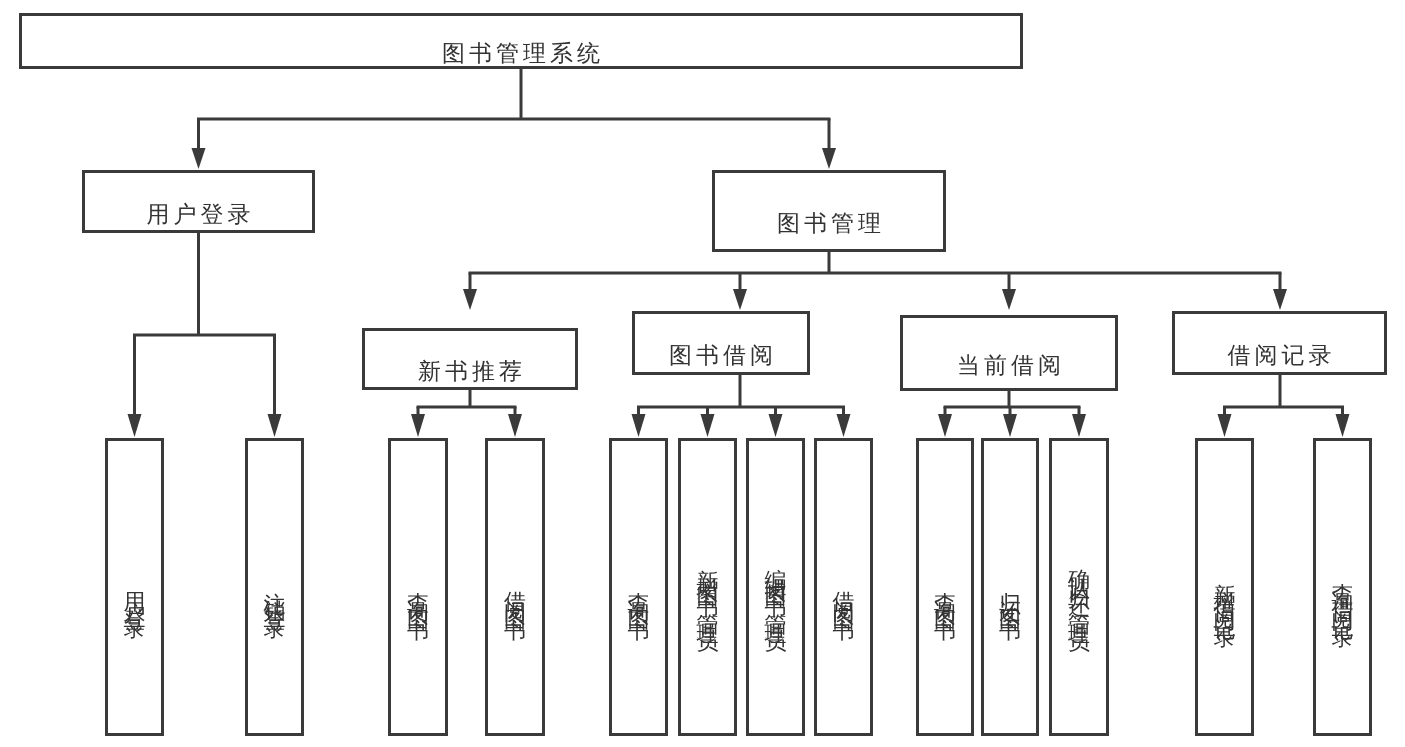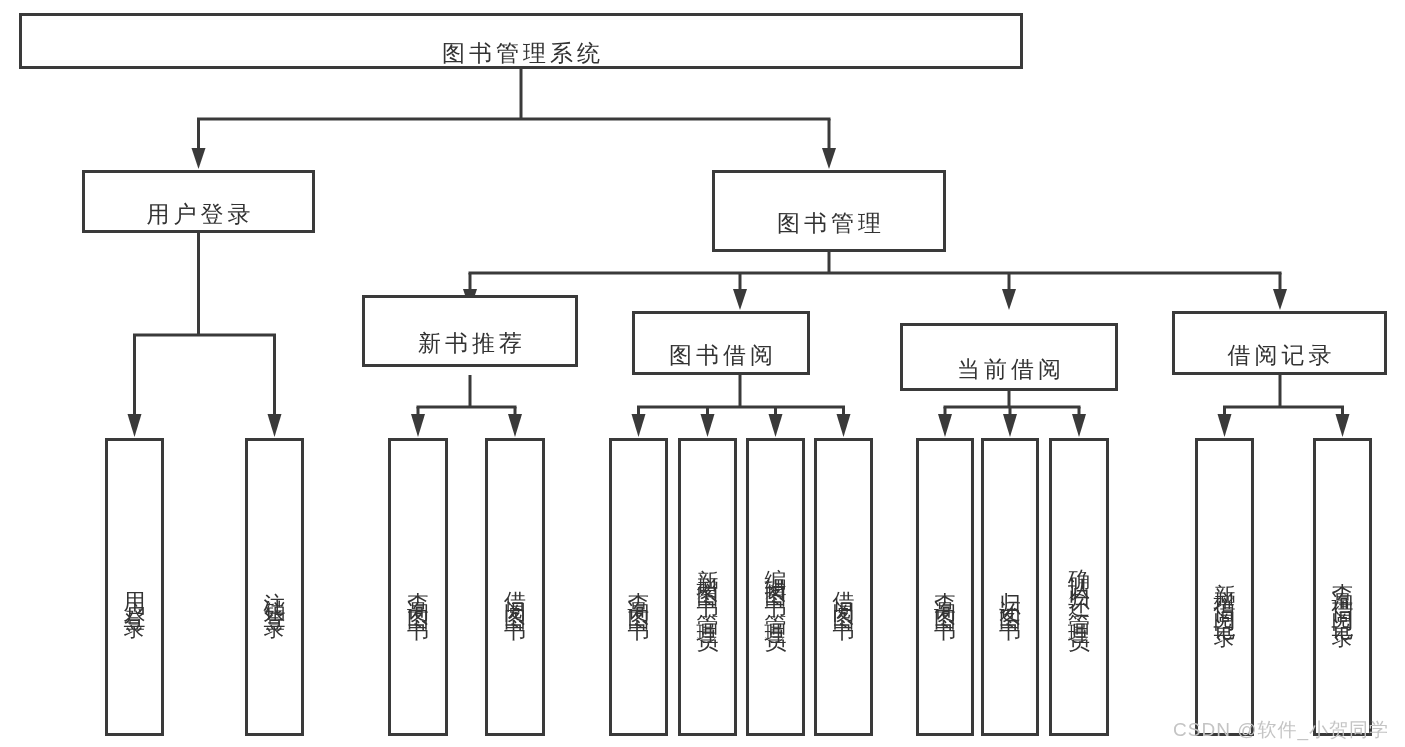--- a/index.html
+++ b/index.html
@@ -132,27 +132,27 @@
     <span class="lbl">图书管理系统</span>
   </div>
 
   <div class="box h" style="left:82px;top:170px;width:233px;height:63px">
     <span class="lbl">用户登录</span>
   </div>
   <div class="box h" style="left:712px;top:170px;width:234px;height:82px">
     <span class="lbl">图书管理</span>
   </div>
 
-  <div class="box h" style="left:362px;top:295px;width:216px;height:72px">
+  <div class="box h" style="left:362px;top:328px;width:216px;height:62px">
     <span class="lbl">新书推荐</span>
   </div>
   <div class="box h" style="left:632px;top:311px;width:178px;height:64px">
     <span class="lbl">图书借阅</span>
   </div>
-  <div class="box h" style="left:900px;top:323px;width:218px;height:68px">
+  <div class="box h" style="left:900px;top:315px;width:218px;height:76px">
     <span class="lbl">当前借阅</span>
   </div>
   <div class="box h" style="left:1172px;top:311px;width:215px;height:64px">
     <span class="lbl">借阅记录</span>
   </div>
 
   <div class="box v" style="left:105px;top:438px;width:59px;height:298px">
     <span class="vlbl">用户登录</span>
   </div>
   <div class="box v" style="left:245px;top:438px;width:59px;height:298px">
@@ -189,15 +189,14 @@
     <span class="vlbl">确认归还（管理员）</span>
   </div>
 
   <div class="box v" style="left:1195px;top:438px;width:59px;height:298px">
     <span class="vlbl">新增借阅记录</span>
   </div>
   <div class="box v" style="left:1313px;top:438px;width:59px;height:298px">
     <span class="vlbl">查询借阅记录</span>
   </div>
 
-  <div class="watermark">CSDN @软件_小贺同学</div>
 
 </div>
 
 </body></html>

